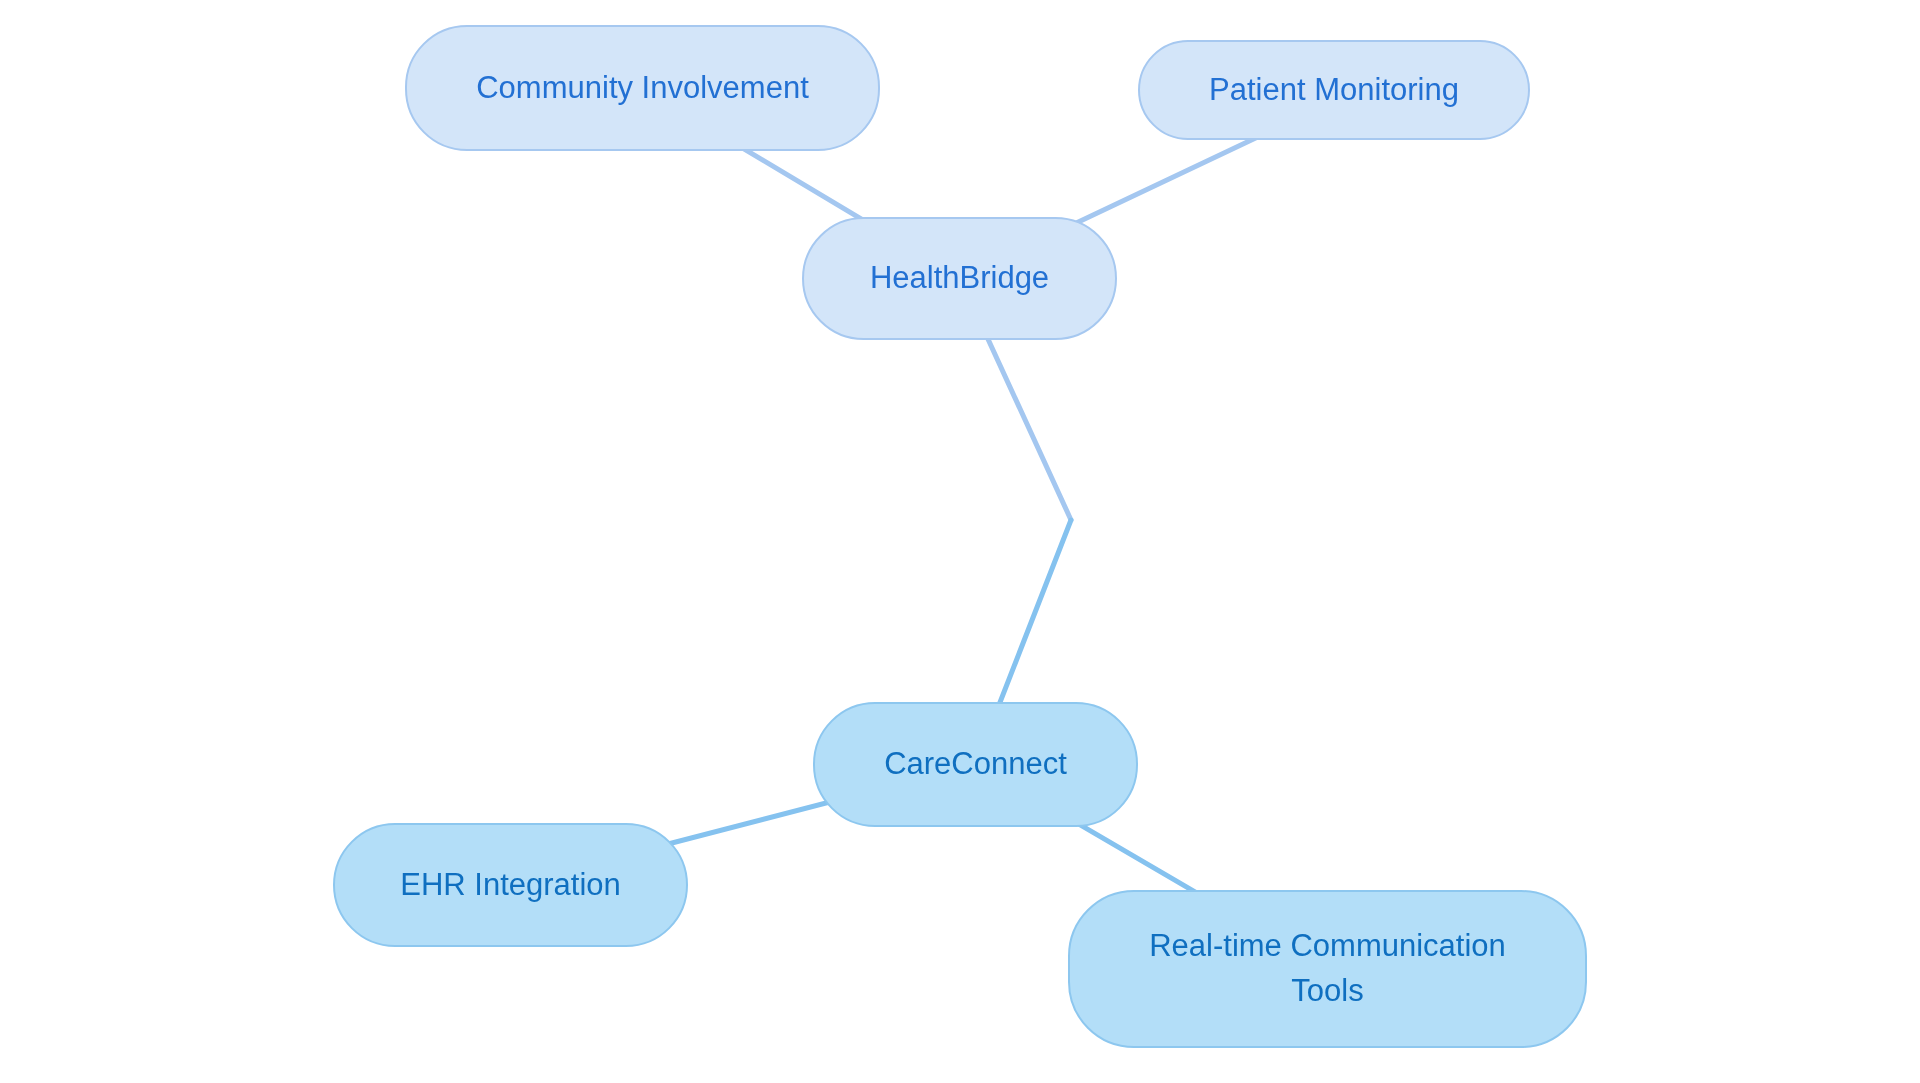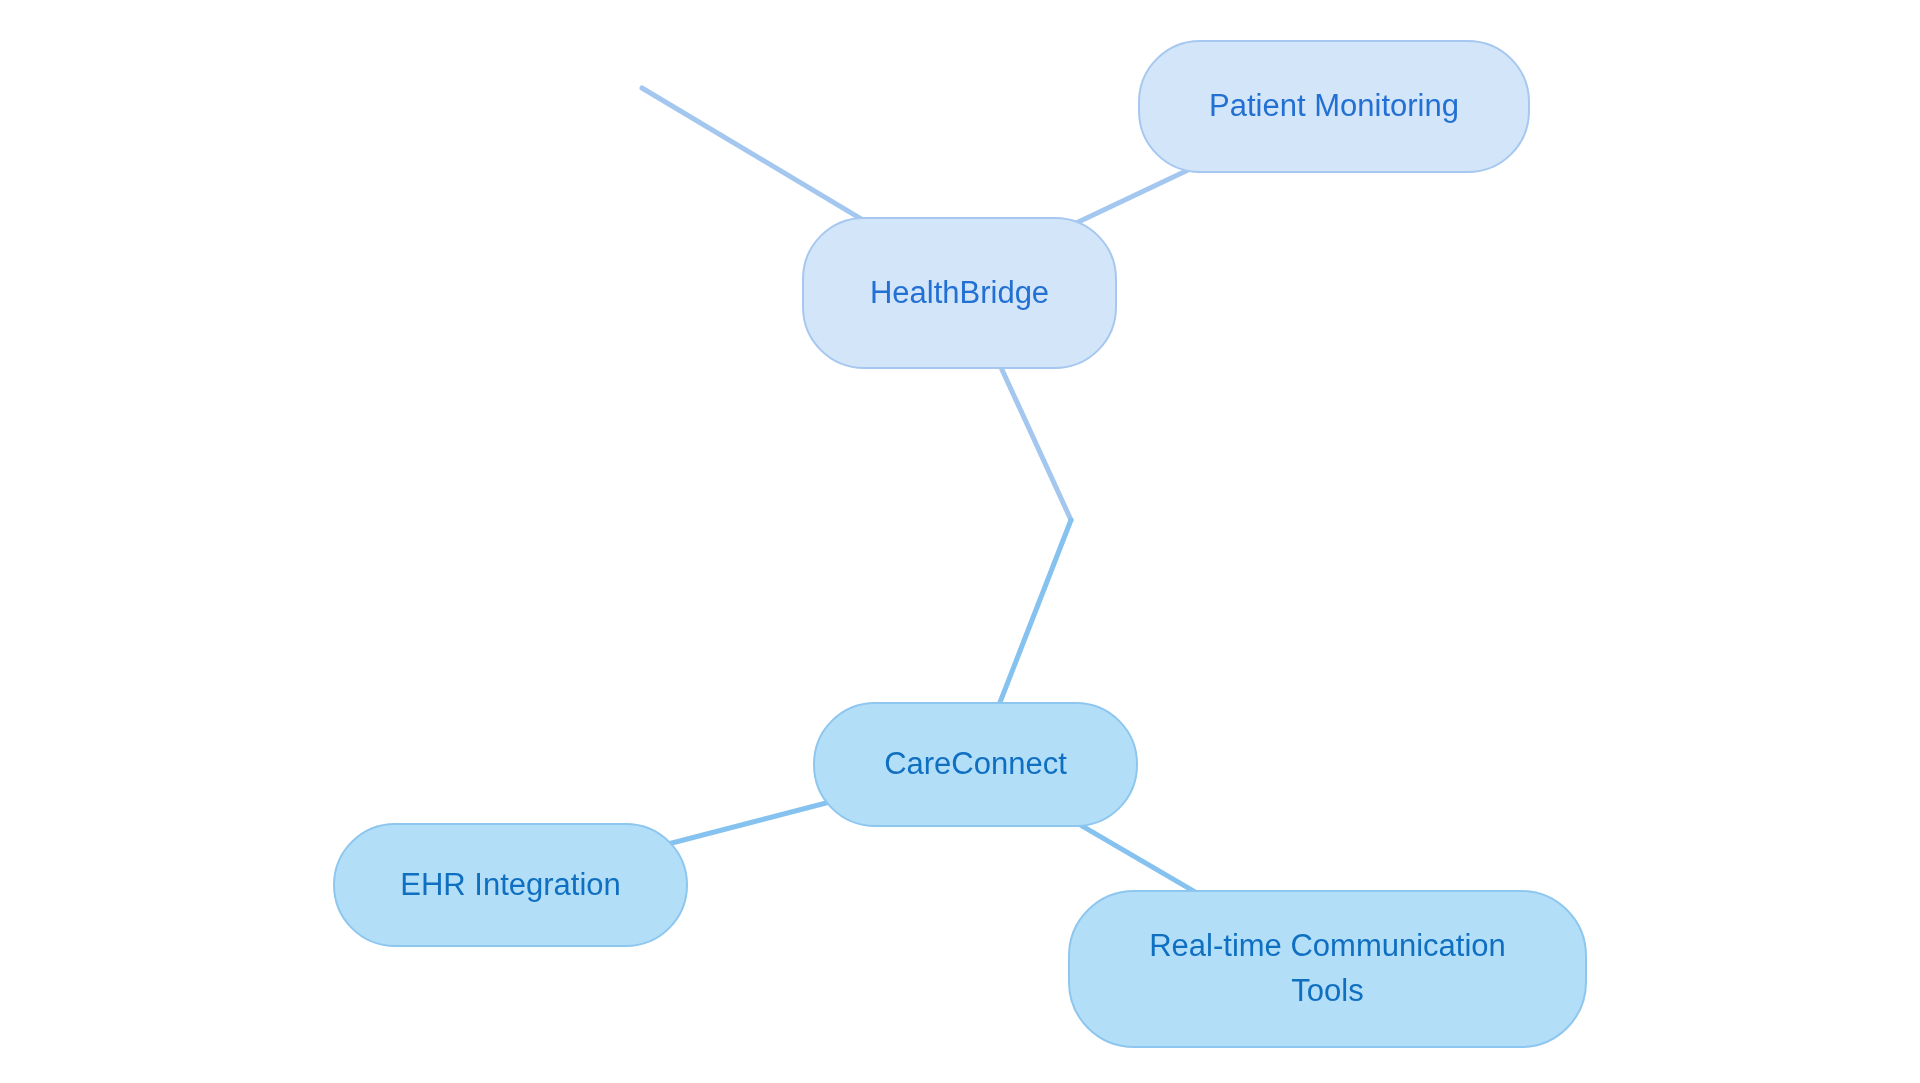--- a/index.html
+++ b/index.html
@@ -54,41 +54,44 @@
     color: var(--bottom-text, #0f6fc0);
   }
   .node.root {
     background: var(--root-fill, #141921);
     color: var(--root-text, #f8fafc);
     border: none;
   }
 
   
   #node-community    { left: 405px;  top: 25px;  width: 475px; height: 126px; }
-  #node-patient      { left: 1138px; top: 40px;  width: 392px; height: 133px; }
-  #node-healthbridge { left: 802px;  top: 217px; width: 315px; height: 152px; align-items: center; }
+  #node-patient      { left: 1138px; top: 40px;  width: 392px; height: 100px; }
+  #node-healthbridge { left: 802px;  top: 217px; width: 315px; height: 123px; align-items: center; }
   #node-root         { left: 832px;  top: 455px; width: 478px; height: 130px; border-radius: 64px; }
   #node-careconnect  { left: 813px;  top: 702px; width: 325px; height: 125px; }
   #node-ehr          { left: 333px;  top: 823px; width: 355px; height: 124px; }
   #node-realtime     { left: 1068px; top: 890px; width: 519px; height: 158px; padding: 16px 48px; border-radius: 66px; }
 </style>
 </head>
 <body>
 
 <div class="canvas">
 
   <svg class="edges" viewBox="0 0 1920 1083" aria-hidden="true">
     <line class="edge edge-top" x1="642" y1="88" x2="960" y2="278"></line>
     <line class="edge edge-top" x1="1334" y1="101" x2="960" y2="278"></line>
     <line class="edge edge-top" x1="960" y1="278" x2="1071" y2="520"></line>
     <line class="edge edge-bottom" x1="1071" y1="520" x2="976" y2="764"></line>
     <line class="edge edge-bottom" x1="976" y1="764" x2="510" y2="885"></line>
     <line class="edge edge-bottom" x1="976" y1="764" x2="1327" y2="969"></line>
   </svg>
 
+  <div class="node branch-top" id="node-community">
+    <span>Community Involvement</span>
+  </div>
 
   <div class="node branch-top" id="node-patient">
     <span>Patient Monitoring</span>
   </div>
 
   <div class="node branch-top" id="node-healthbridge">
     <span>HealthBridge</span>
   </div>
 
 

